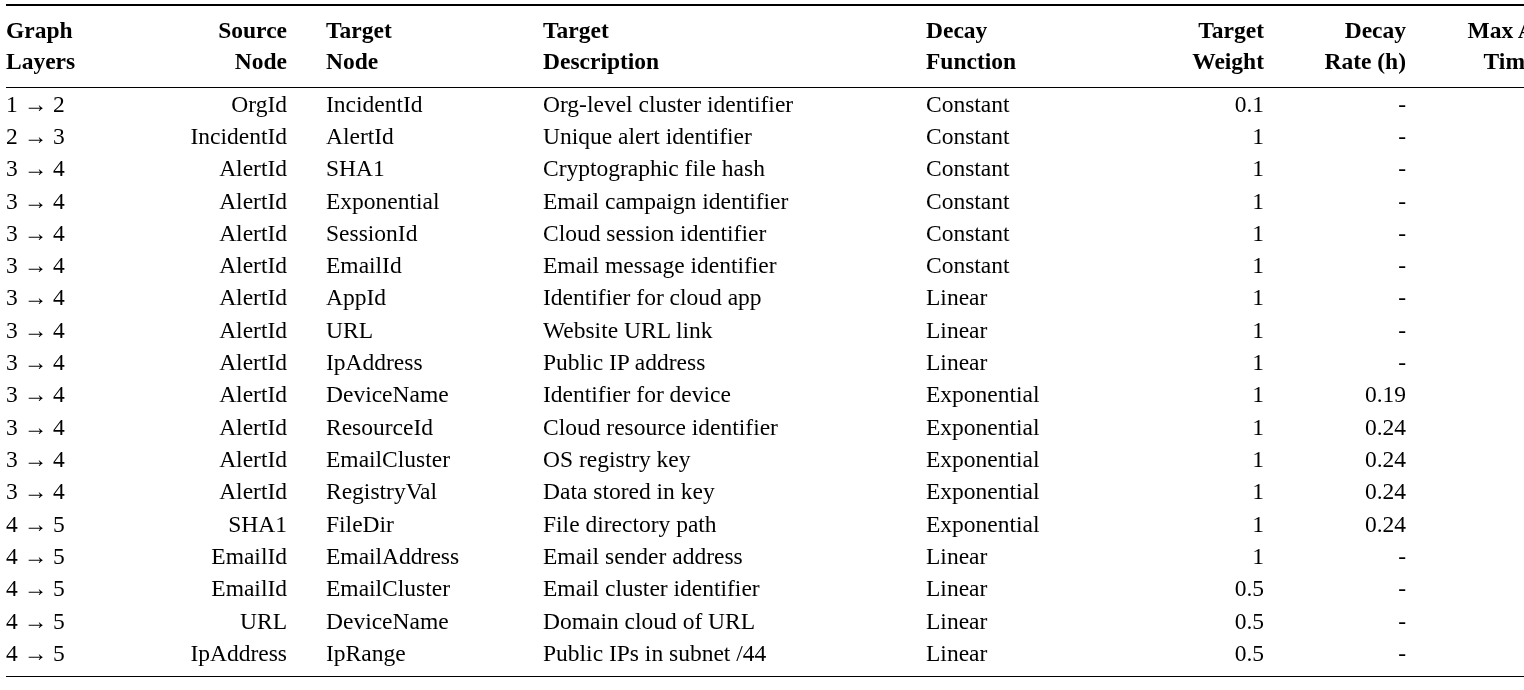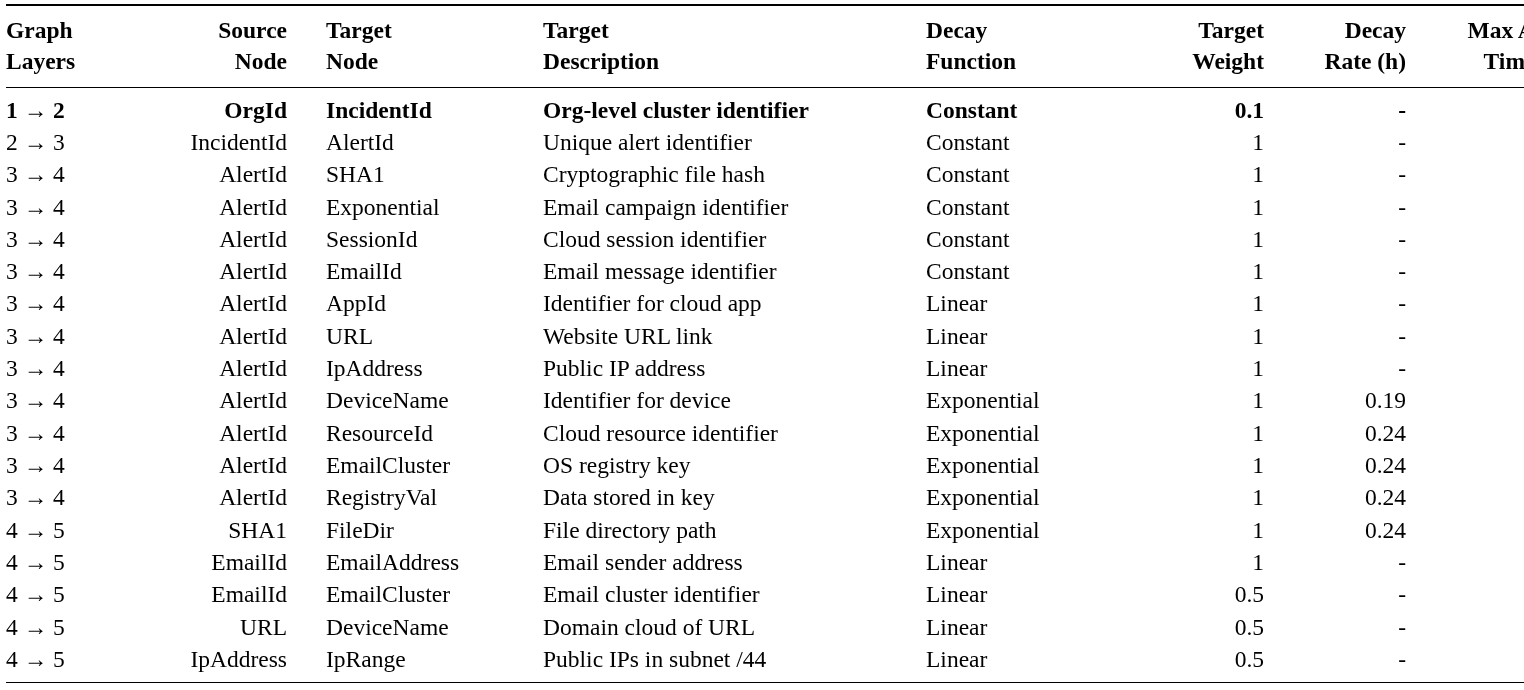--- a/index.html
+++ b/index.html
@@ -35,22 +35,20 @@
   
   table.paper-table thead tr.head-row > th {
     border-top: 2.6px solid #000;
     border-bottom: 1.4px solid #000;
     padding: 9px 0 10px 0;
     font-weight: bold;
     vertical-align: top;
     line-height: 1.31;
   }
   table.paper-table tbody tr:first-child > td {
-    padding-top: 6px;
-    font-weight: bold;
   }
   table.paper-table tbody tr:last-child > td {
     padding-bottom: 7px;
     border-bottom: 1.8px solid #000;
   }
   table.paper-table td {
     padding: 0;
     line-height: 1.375;
     white-space: nowrap;
     vertical-align: baseline;

